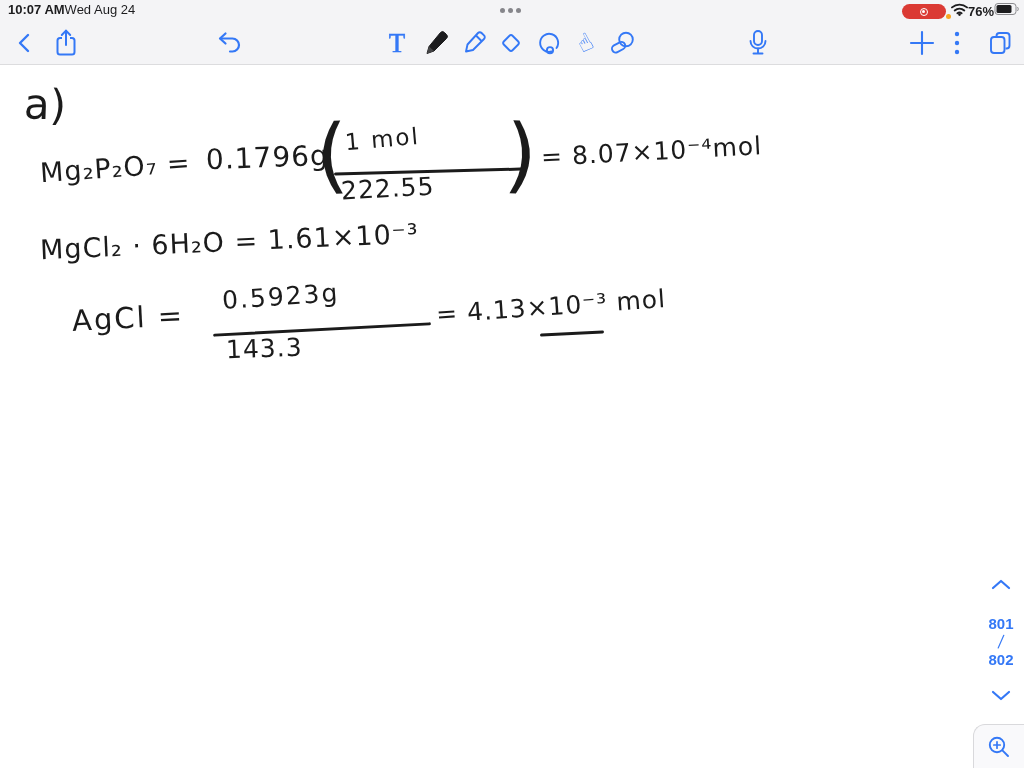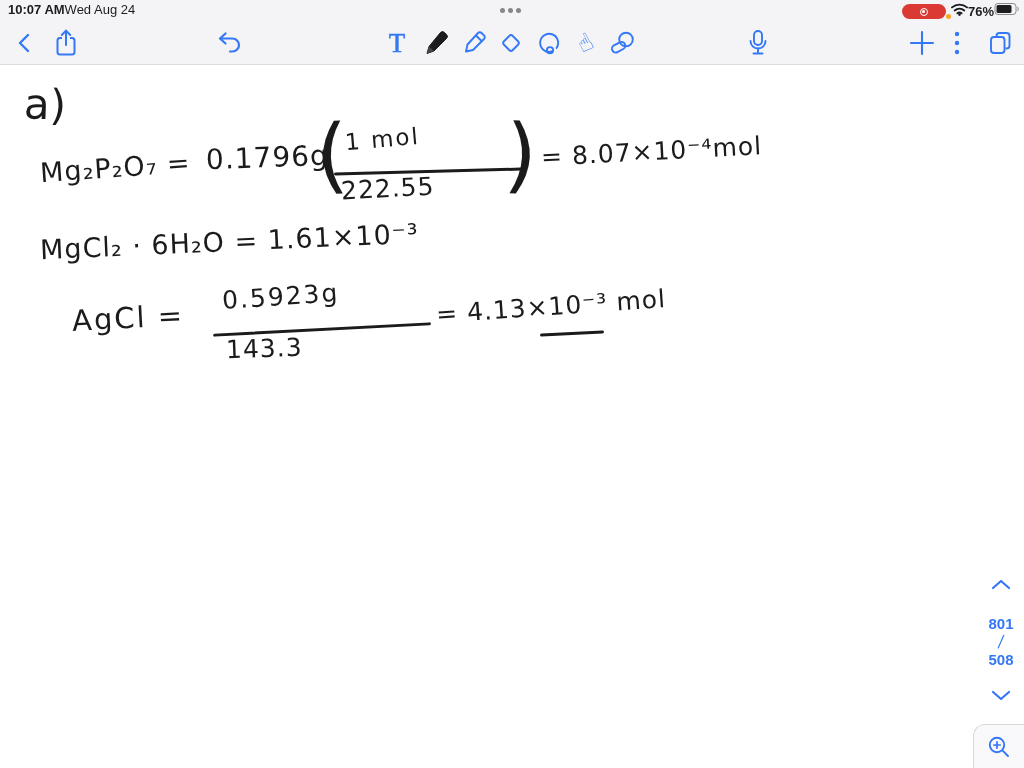--- a/index.html
+++ b/index.html
@@ -244,21 +244,21 @@
 </div>
 
 <div class="page-nav">
   <span class="nav-chevron up">
     <svg width="20" height="11" viewBox="0 0 20 11">
         <path d="M2 9 L10 2 L18 9" fill="none" stroke="#3478f6" stroke-width="2.2" stroke-linecap="round" stroke-linejoin="round"></path>
       </svg>
   </span>
   <span class="num">801</span>
   <span class="slash">/</span>
-  <span class="num">508</span>
+  <span class="num">802</span>
   <span class="nav-chevron down">
     <svg width="20" height="11" viewBox="0 0 20 11">
         <path d="M2 2 L10 9 L18 2" fill="none" stroke="#3478f6" stroke-width="2.2" stroke-linecap="round" stroke-linejoin="round"></path>
       </svg>
   </span>
 </div>
 
 <div class="zoom-corner">
   <svg width="26" height="26" viewBox="0 0 26 26">
     <circle cx="11" cy="11" r="7.2" fill="none" stroke="#3478f6" stroke-width="1.9"></circle>

